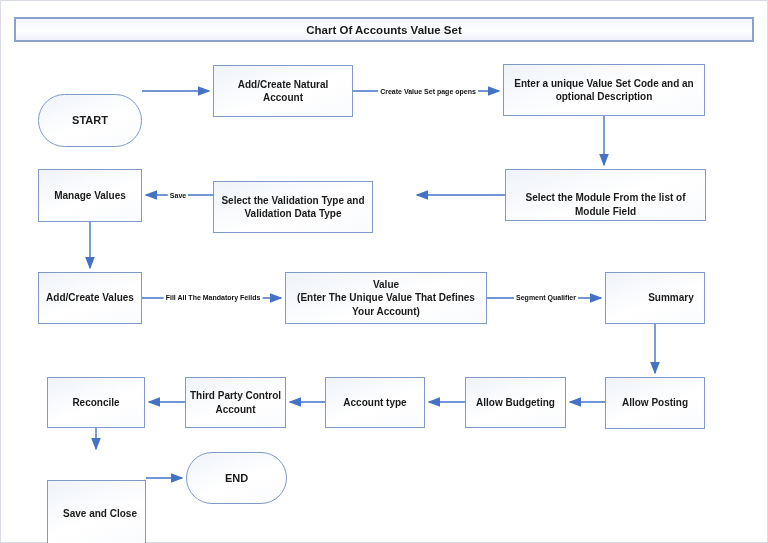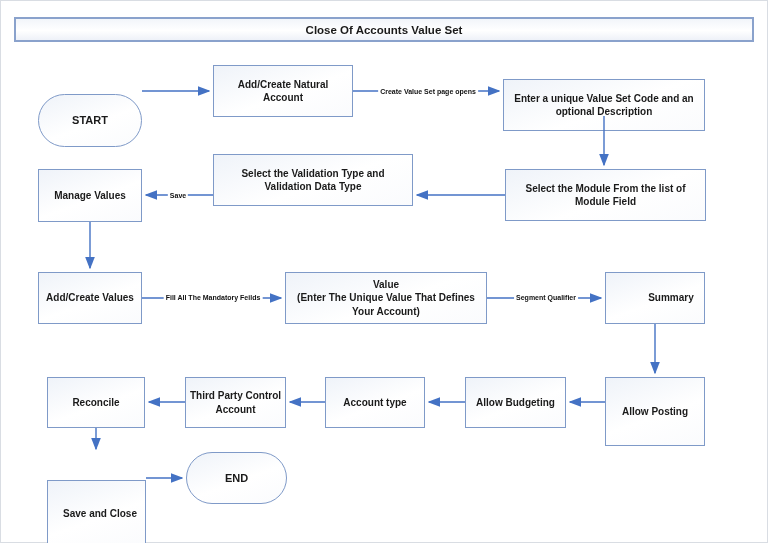--- a/index.html
+++ b/index.html
@@ -39,48 +39,48 @@
     position:absolute;transform:translate(-50%,-50%);
     background:#ffffff;
     font-size:7px;font-weight:700;color:#111111;
     padding:0 2px;white-space:nowrap;line-height:1.1;
   }
   svg.connectors{position:absolute;left:0;top:0;pointer-events:none;}
 
   
   #n-start           {left:38px; top:65px; width:104px;height:53px;margin-top:29px;}
   #n-natural-account {left:213px;top:65px; width:140px;height:52px;}
-  #n-enter-code      {left:503px;top:64px; width:202px;height:52px;margin-top:15px;}
-  #n-select-module   {left:505px;top:169px;width:201px;height:52px;}
-  #n-select-validation{left:213px;top:154px;width:200px;height:52px;}
+  #n-enter-code      {left:503px;top:64px; width:202px;height:52px;}
+  #n-select-module   {left:505px;top:169px;width:201px;height:52px;align-items:flex-end;}
+  #n-select-validation{left:213px;top:181px;width:160px;height:52px;}
   #n-manage-values   {left:38px; top:169px;width:104px;height:53px;}
   #n-add-create-values{left:38px;top:272px;width:104px;height:52px;}
   #n-value           {left:285px;top:272px;width:202px;height:52px;}
   #n-summary         {left:605px;top:272px;width:100px;height:52px;padding-left:35px;}
-  #n-allow-posting   {left:605px;top:377px;width:100px;height:69px;}
+  #n-allow-posting   {left:605px;top:377px;width:100px;height:52px;}
   #n-allow-budgeting {left:465px;top:377px;width:101px;height:51px;}
   #n-account-type    {left:325px;top:377px;width:100px;height:51px;}
   #n-third-party     {left:185px;top:377px;width:101px;height:51px;}
   #n-reconcile       {left:47px; top:377px;width:98px; height:51px;}
   #n-save-close      {left:47px; top:480px;width:99px; height:68px;padding-left:10px;}
   #n-end             {left:186px;top:452px;width:101px;height:52px;}
   #n-start,#n-end{font-size:11px;}
 
   #el-create-opens{left:428px;top:92px;}
   #el-save{left:178px;top:196px;}
   #el-fill-mandatory{left:213px;top:298px;}
   #el-segment-qualifier{left:546px;top:298px;}
 </style>
 </head>
 <body>
 
 <div class="frame"></div>
 
 <div class="title-bar">
-  <span>Close Of Accounts Value Set</span>
+  <span>Chart Of Accounts Value Set</span>
 </div>
 
 <div class="node oval" id="n-start">
   <span class="lbl">START</span>
 </div>
 <div class="node" id="n-natural-account">
   <span class="lbl">Add/Create Natural Account</span>
 </div>
 <div class="node" id="n-enter-code">
   <span class="lbl">Enter a unique Value Set Code and an optional Description</span>

